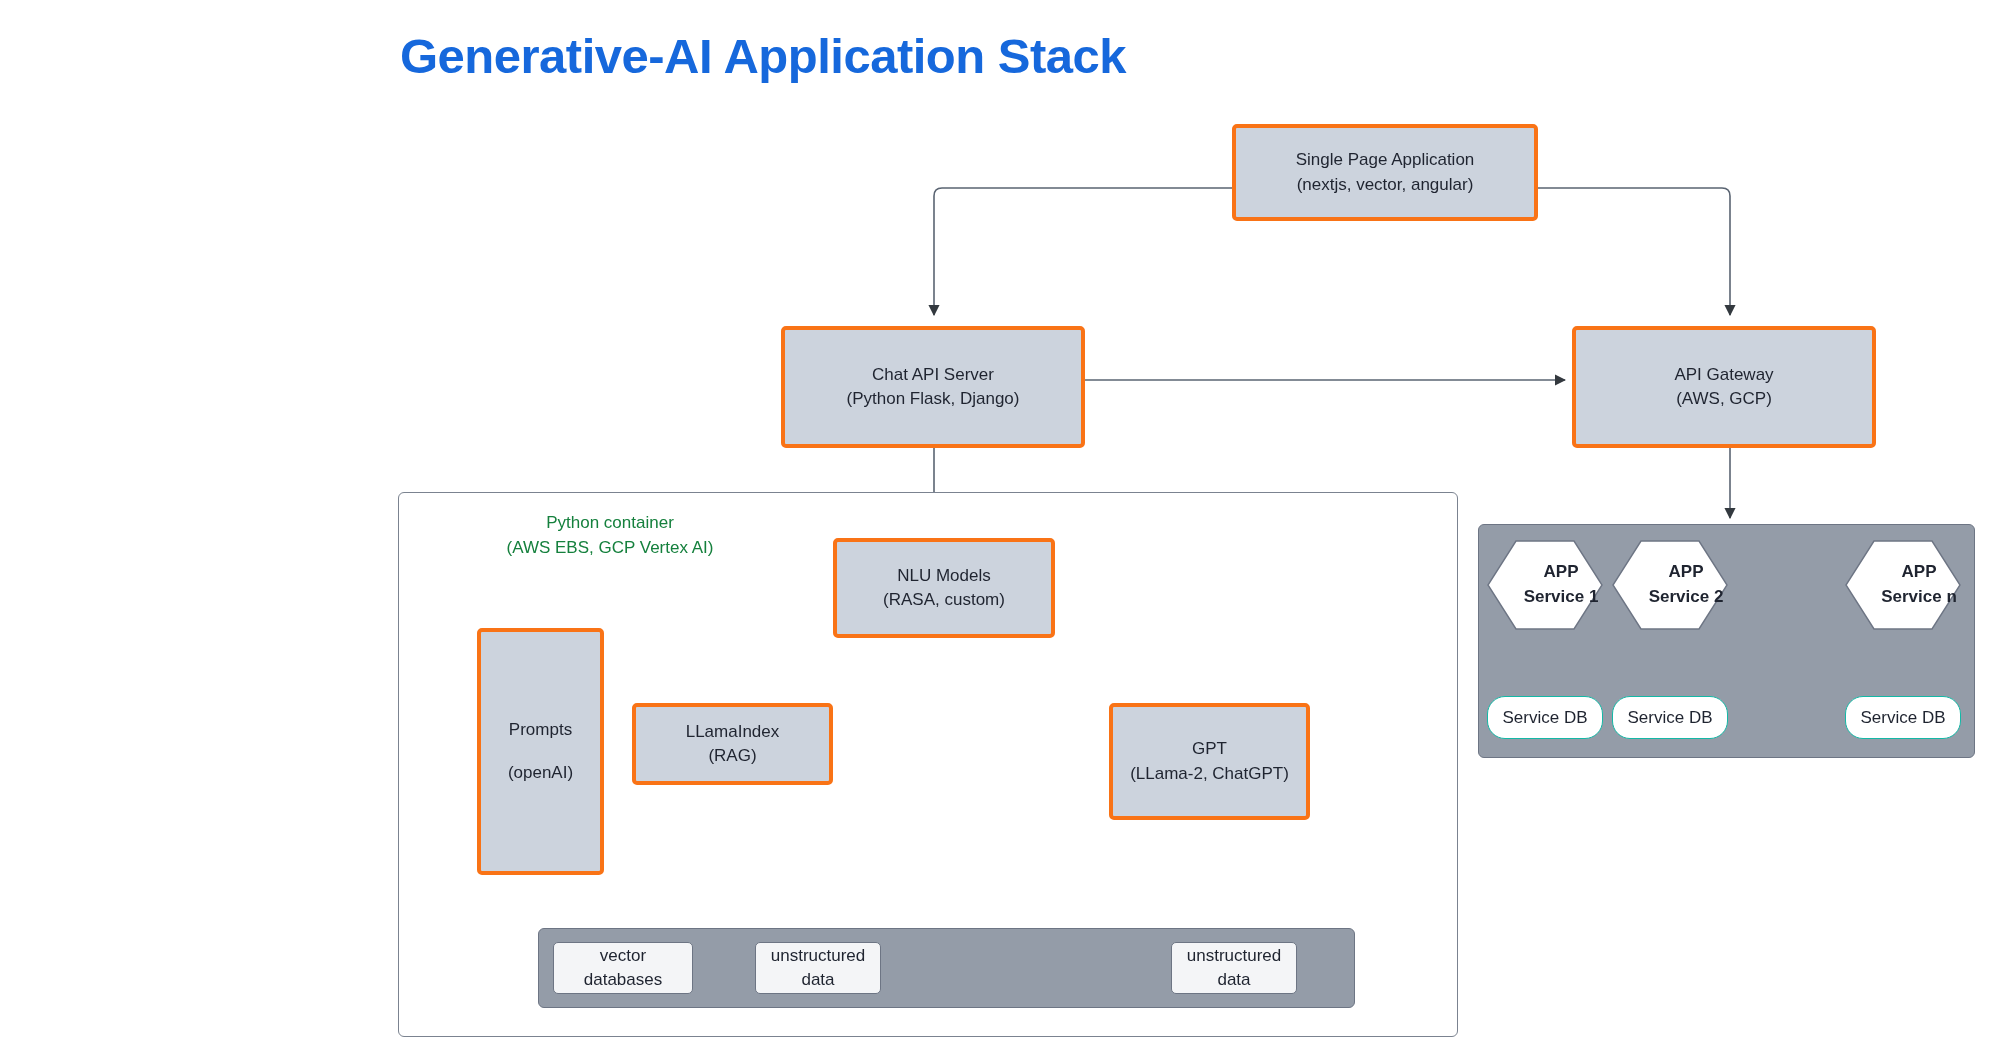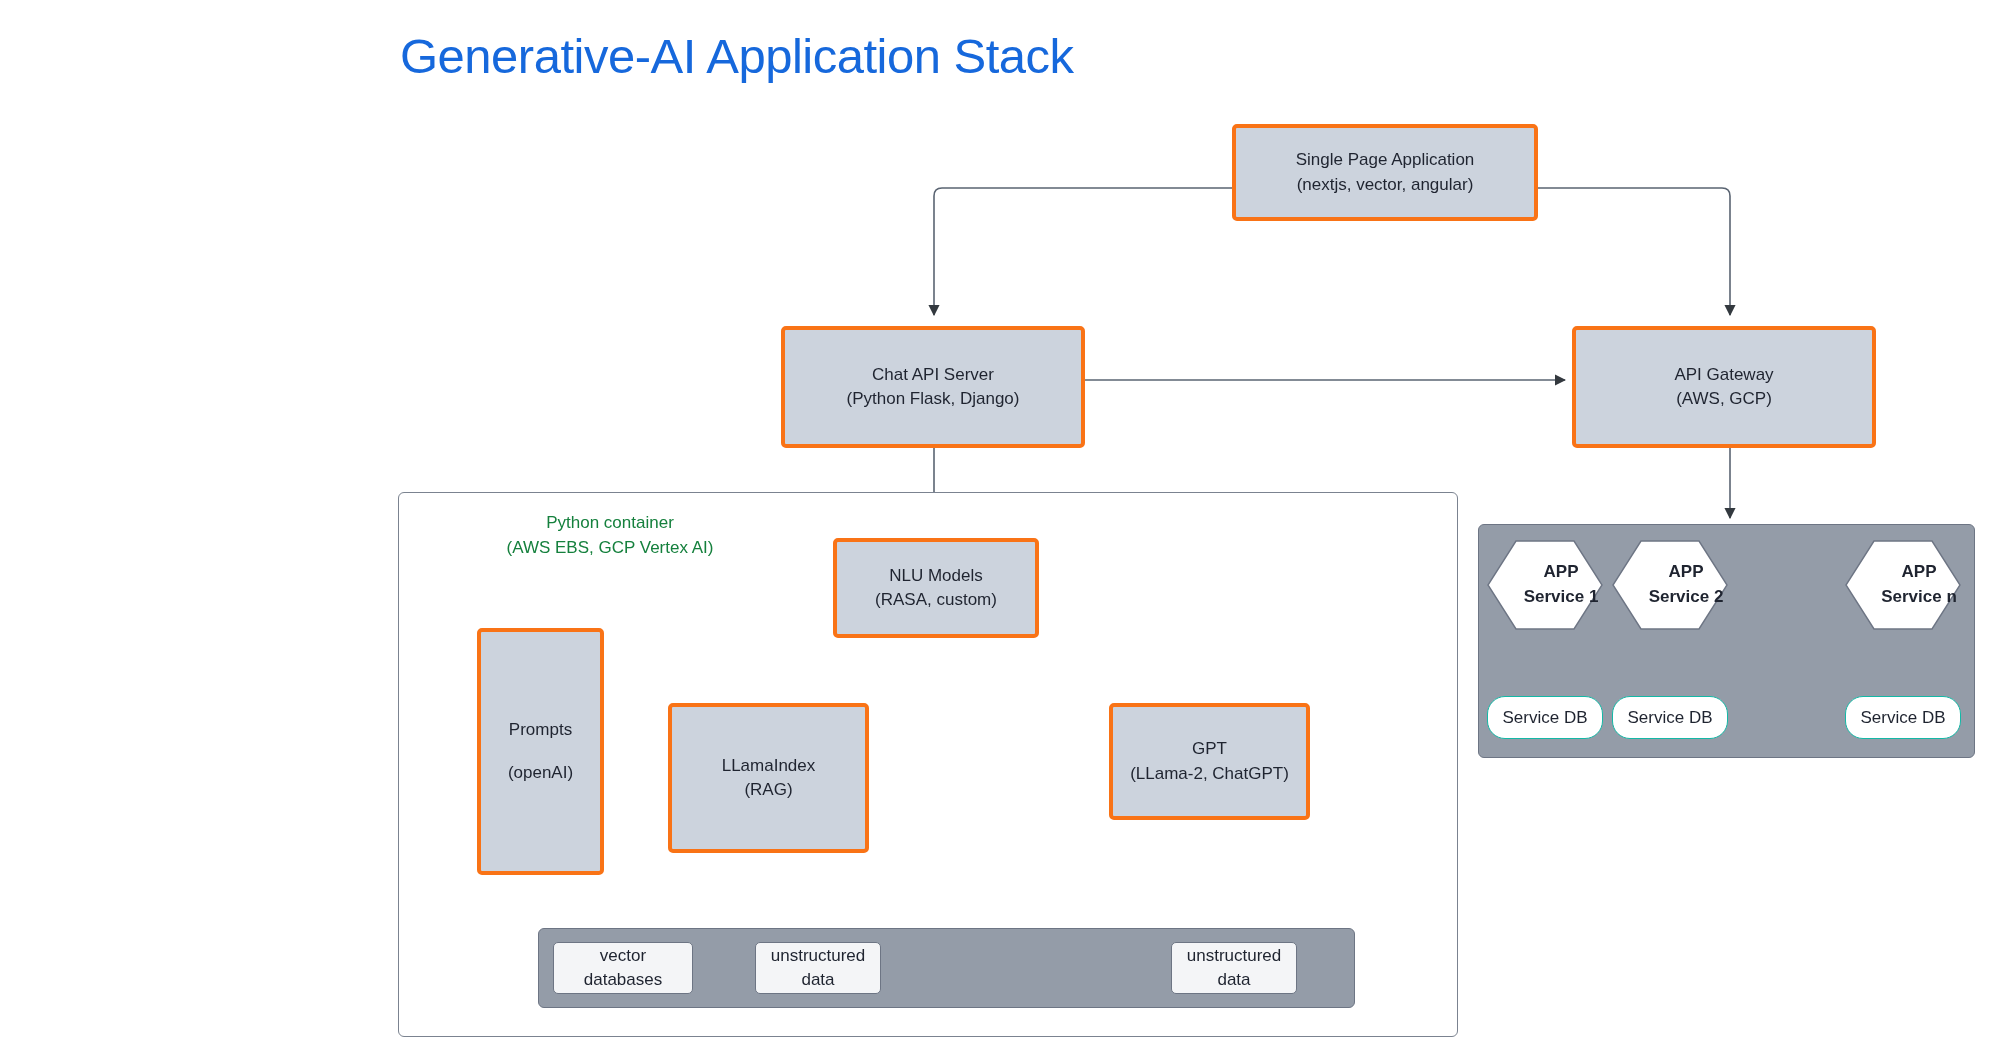--- a/index.html
+++ b/index.html
@@ -26,21 +26,21 @@
     left: 0; top: 0;
     width: 2000px;
     height: 1061px;
     pointer-events: none;
   }
   .title {
     position: absolute;
     left: 400px;
     top: 28px;
     font-size: 49px;
-    font-weight: normal;
+    font-weight: bold;
     color: #1668dc;
     letter-spacing: -0.5px;
     white-space: nowrap;
   }
   .node {
     position: absolute;
     box-sizing: border-box;
     display: flex;
     flex-direction: column;
     align-items: center;
@@ -188,31 +188,31 @@
     <span class="l2">(AWS, GCP)</span>
   </div>
 
   <div class="container-box" style="left:398px; top:492px; width:1060px; height:545px;"></div>
 
   <div class="py-label" style="left:470px; top:511px; width:280px;">
     <span>Python container</span><br>
     <span>(AWS EBS, GCP Vertex AI)</span>
   </div>
 
-  <div class="node" style="left:833px; top:538px; width:206px; height:100px;">
+  <div class="node" style="left:833px; top:538px; width:222px; height:100px;">
     <span class="l1">NLU Models</span>
     <span class="l2">(RASA, custom)</span>
   </div>
 
   <div class="node" style="left:477px; top:628px; width:127px; height:247px;gap:18px;">
     <span class="l1">Prompts</span>
     <span class="l2">(openAI)</span>
   </div>
 
-  <div class="node" style="left:632px; top:703px; width:201px; height:150px;margin-left:36px;">
+  <div class="node" style="left:632px; top:703px; width:201px; height:82px;">
     <span class="l1">LLamaIndex</span>
     <span class="l2">(RAG)</span>
   </div>
 
   <div class="node" style="left:1109px; top:703px; width:201px; height:117px;">
     <span class="l1">GPT</span>
     <span class="l2">(LLama-2, ChatGPT)</span>
   </div>
 
   <div class="grey-box" style="left:538px; top:928px; width:817px; height:80px;"></div>

